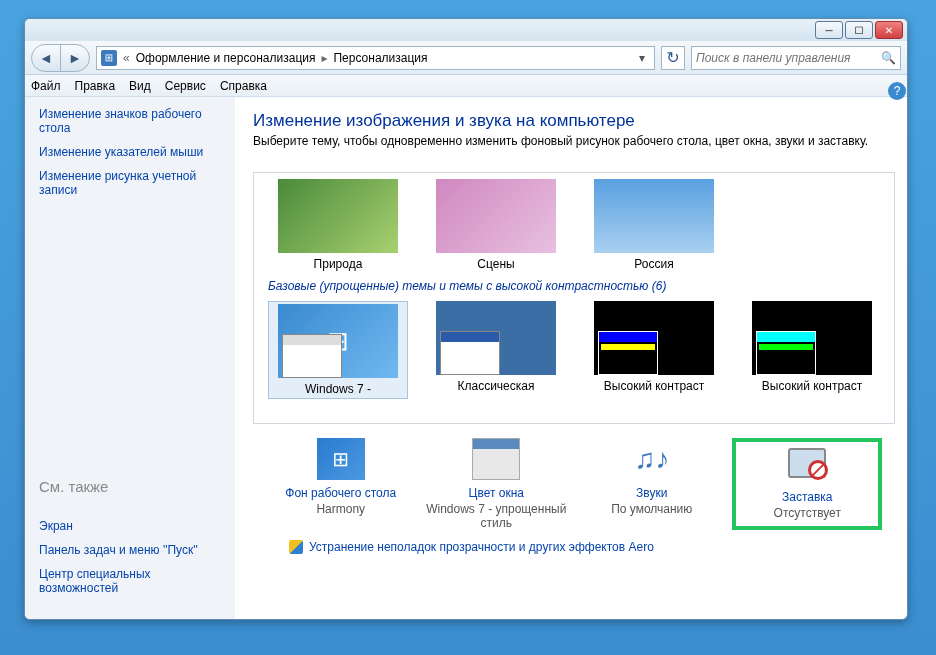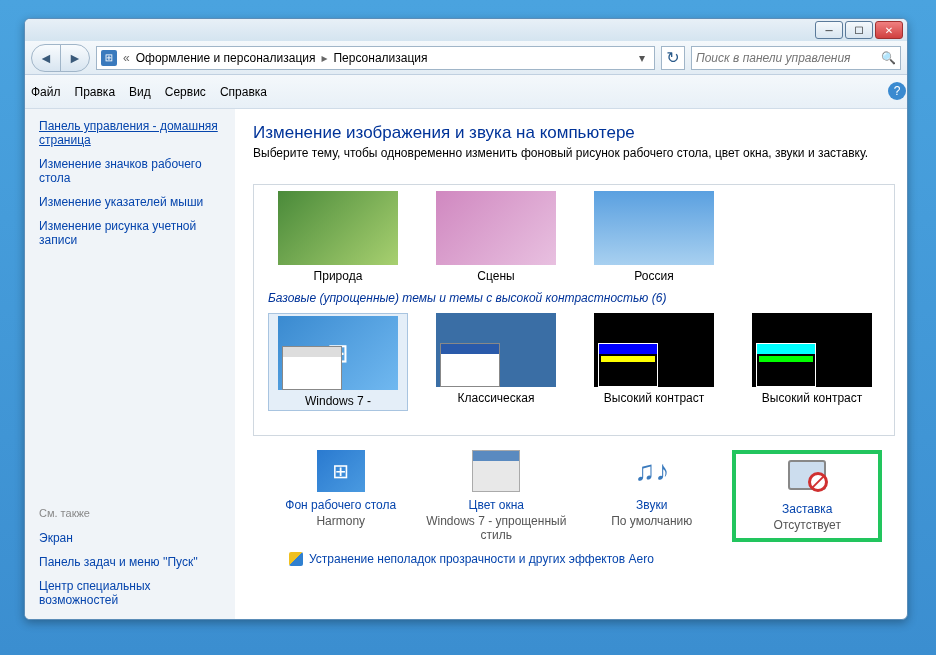--- a/index.html
+++ b/index.html
@@ -14,28 +14,28 @@
 .navbtn:first-child { border-top-right-radius: 0; border-bottom-right-radius: 0; }
 .navbtn:last-child { border-top-left-radius: 0; border-bottom-left-radius: 0; margin-left: -1px; }
 .addrbar { flex: 1; height: 24px; border: 1px solid #a0b5c8; background: #fff; display: flex; align-items: center; padding: 0 4px; font-size: 12px; gap: 6px; }
 .addricon { width: 16px; height: 16px; background: #3a7abd; border-radius: 2px; display: flex; align-items: center; justify-content: center; color: #fff; font-size: 10px; }
 .addrsep { color: #666; }
 .addrdrop { margin-left: auto; width: 16px; text-align: center; cursor: pointer; color: #555; }
 .refreshbtn { width: 24px; height: 24px; border: 1px solid #a0b5c8; background: #fff; display: flex; align-items: center; justify-content: center; color: #2a5a8a; cursor: pointer; }
 .searchbar { width: 210px; height: 24px; border: 1px solid #a0b5c8; background: #fff; display: flex; align-items: center; padding: 0 4px; font-size: 12px; justify-content: flex-end; }
 .searchbar input { border: none; outline: none; flex: 1; font-size: 12px; font-style: italic; color: #888; }
 .searchicon { color: #2a5a8a; cursor: pointer; }
-.menubar { height: 34px; background: linear-gradient(#f4f8fb,#e8f0f7); border-bottom: 1px solid #d0dce8; display: flex; align-items: center; padding: 0 6px; gap: 14px; font-size: 12px; }
+.menubar { height: 22px; background: linear-gradient(#f4f8fb,#e8f0f7); border-bottom: 1px solid #d0dce8; display: flex; align-items: center; padding: 0 6px; gap: 14px; font-size: 12px; }
 .menuitem { cursor: pointer; }
 .body { display: flex; height: calc(100% - 78px); }
 .sidebar { width: 210px; background: #f0f4f8; padding: 10px 14px; font-size: 12px; position: relative; }
 .sidelink { color: #0645ad; cursor: pointer; margin-bottom: 10px; display: block; }
 .sidelink.main { text-decoration: underline; }
 .sidebottom { position: absolute; bottom: 14px; left: 14px; right: 14px; }
-.sidehead { color: #888; font-size: 11px; margin-bottom: 12px; }
+.sidehead { color: #888; font-size: 15px; margin-bottom: 24px; }
 .content { flex: 1; padding: 14px 12px 8px 18px; position: relative; overflow: hidden; }
 .pagettl { color: #003399; font-size: 17px; margin-bottom: 3px; }
 .pagedesc { font-size: 12px; margin-bottom: 24px; }
 .themepane { border: 1px solid #d0d8e0; height: 252px; overflow-y: scroll; padding: 6px 10px 6px 14px; position: relative; }
 .themerow { display: flex; gap: 18px; margin-bottom: 6px; }
 .theme { width: 140px; text-align: center; cursor: pointer; }
 .theme.sel { background: #e4eef8; border: 1px solid #a8c4e0; padding: 2px; }
 .thumb { width: 120px; height: 74px; margin: 0 auto 4px; position: relative; }
 .thumb.t-nature { background: linear-gradient(135deg,#4a8a3a,#a8d070); }
 .thumb.t-scenes { background: linear-gradient(135deg,#d088c0,#e8c0e0); }
@@ -106,21 +106,20 @@
   <div class="menubar">
     <span class="menuitem">Файл</span>
     <span class="menuitem">Правка</span>
     <span class="menuitem">Вид</span>
     <span class="menuitem">Сервис</span>
     <span class="menuitem">Справка</span>
   </div>
 
   <div class="body">
     <div class="sidebar">
-      <span class="sidelink main">Панель управления - домашняя страница</span>
       <span class="sidelink">Изменение значков рабочего стола</span>
       <span class="sidelink">Изменение указателей мыши</span>
       <span class="sidelink">Изменение рисунка учетной записи</span>
       <div class="sidebottom">
         <div class="sidehead">См. также</div>
         <span class="sidelink">Экран</span>
         <span class="sidelink">Панель задач и меню ''Пуск''</span>
         <span class="sidelink">Центр специальных возможностей</span>
       </div>
     </div>

